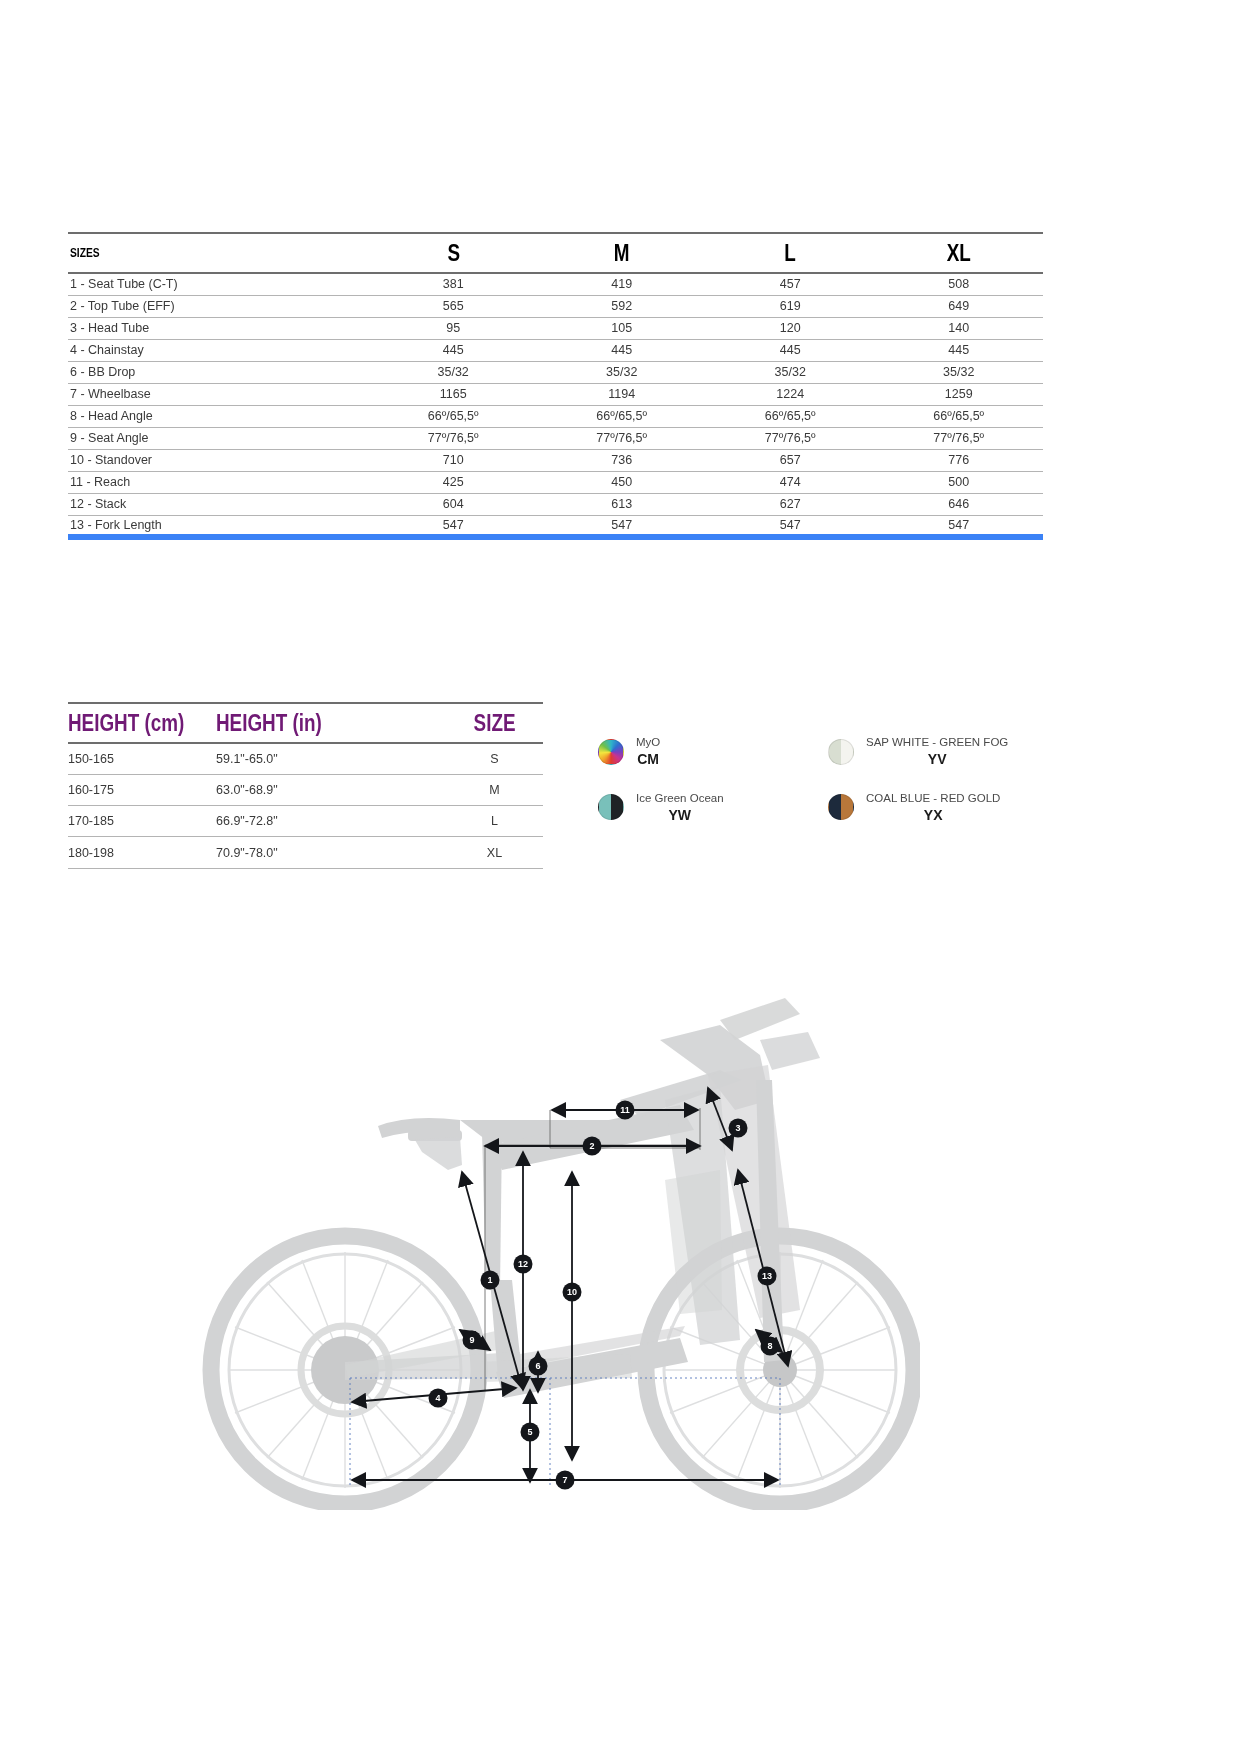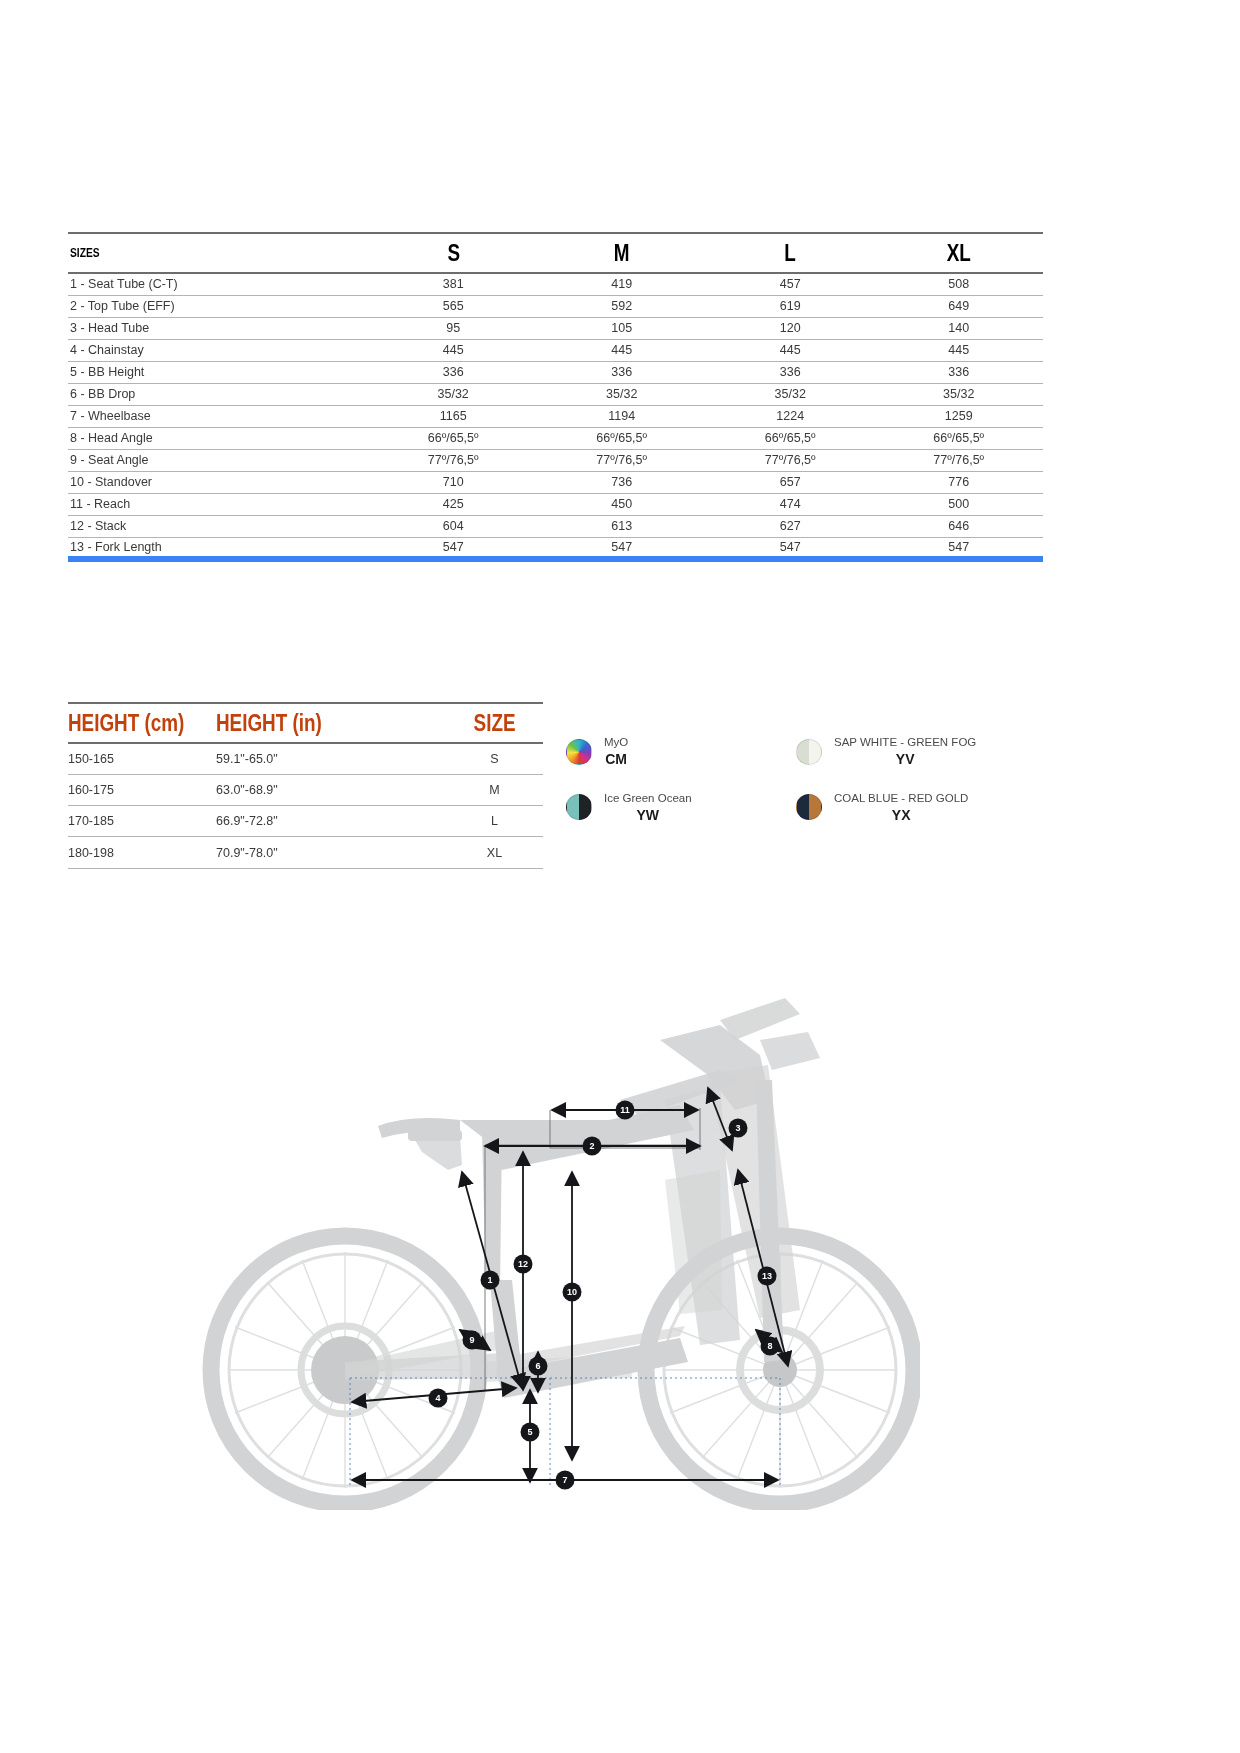--- a/index.html
+++ b/index.html
@@ -60,37 +60,37 @@
   .height-table {
     position: absolute; left: 68px; top: 702px;
     width: 475px; border-collapse: collapse;
   }
   .height-table tr { height: 31.3px; }
   .height-table th {
     border-top: 2px solid #6d6d6d;
     border-bottom: 2px solid #6d6d6d;
     height: 40px;
     font-family: "Liberation Sans Narrow", "Liberation Sans", sans-serif;
-    font-weight: 700; font-size: 23px; color: #c2410c;
+    font-weight: 700; font-size: 23px; color: #701a75;
     text-align: left; padding: 0;
   }
   .height-table th span { display:inline-block; transform: scaleX(0.82); transform-origin:left center; }
   .height-table td {
     border-bottom: 1px solid #b4b4b4;
     font-size: 12.5px; color: #3a3a3a; text-align: left; padding: 0;
   }
   .height-table .c1 { width: 148px; }
   .height-table .c2 { width: 230px; }
   .height-table .c3 { width: 97px; text-align: center; }
   .height-table th.c3 { text-align: center; }
   .height-table th.c3 span { transform-origin: center; }
 
   
   .colorways {
-    position: absolute; left: 566px; top: 735px;
+    position: absolute; left: 598px; top: 735px;
     width: 460px; display: flex; flex-wrap: wrap;
   }
   .cw { width: 230px; display: flex; align-items: center; margin-bottom: 22px; }
   .sw {
     width: 26px; height: 26px; border-radius: 50%;
     margin-right: 12px; flex: none; overflow: hidden;
     border: 1px solid rgba(0,0,0,0.10);
   }
   .cw-txt { line-height: 1.32; }
   .cw-name { font-size: 11.5px; color: #4a4a4a; }
@@ -157,27 +157,20 @@
           <td class="col-m">105</td>
           <td class="col-l">120</td>
           <td class="col-xl">140</td>
         </tr>
         <tr>
           <td class="lbl">4 - Chainstay</td>
           <td class="col-s">445</td>
           <td class="col-m">445</td>
           <td class="col-l">445</td>
           <td class="col-xl">445</td>
-        </tr>
-        <tr>
-          <td class="lbl">5 - BB Height</td>
-          <td class="col-s">336</td>
-          <td class="col-m">336</td>
-          <td class="col-l">336</td>
-          <td class="col-xl">336</td>
         </tr>
         <tr>
           <td class="lbl">6 - BB Drop</td>
           <td class="col-s">35/32</td>
           <td class="col-m">35/32</td>
           <td class="col-l">35/32</td>
           <td class="col-xl">35/32</td>
         </tr>
         <tr>
           <td class="lbl">7 - Wheelbase</td>

